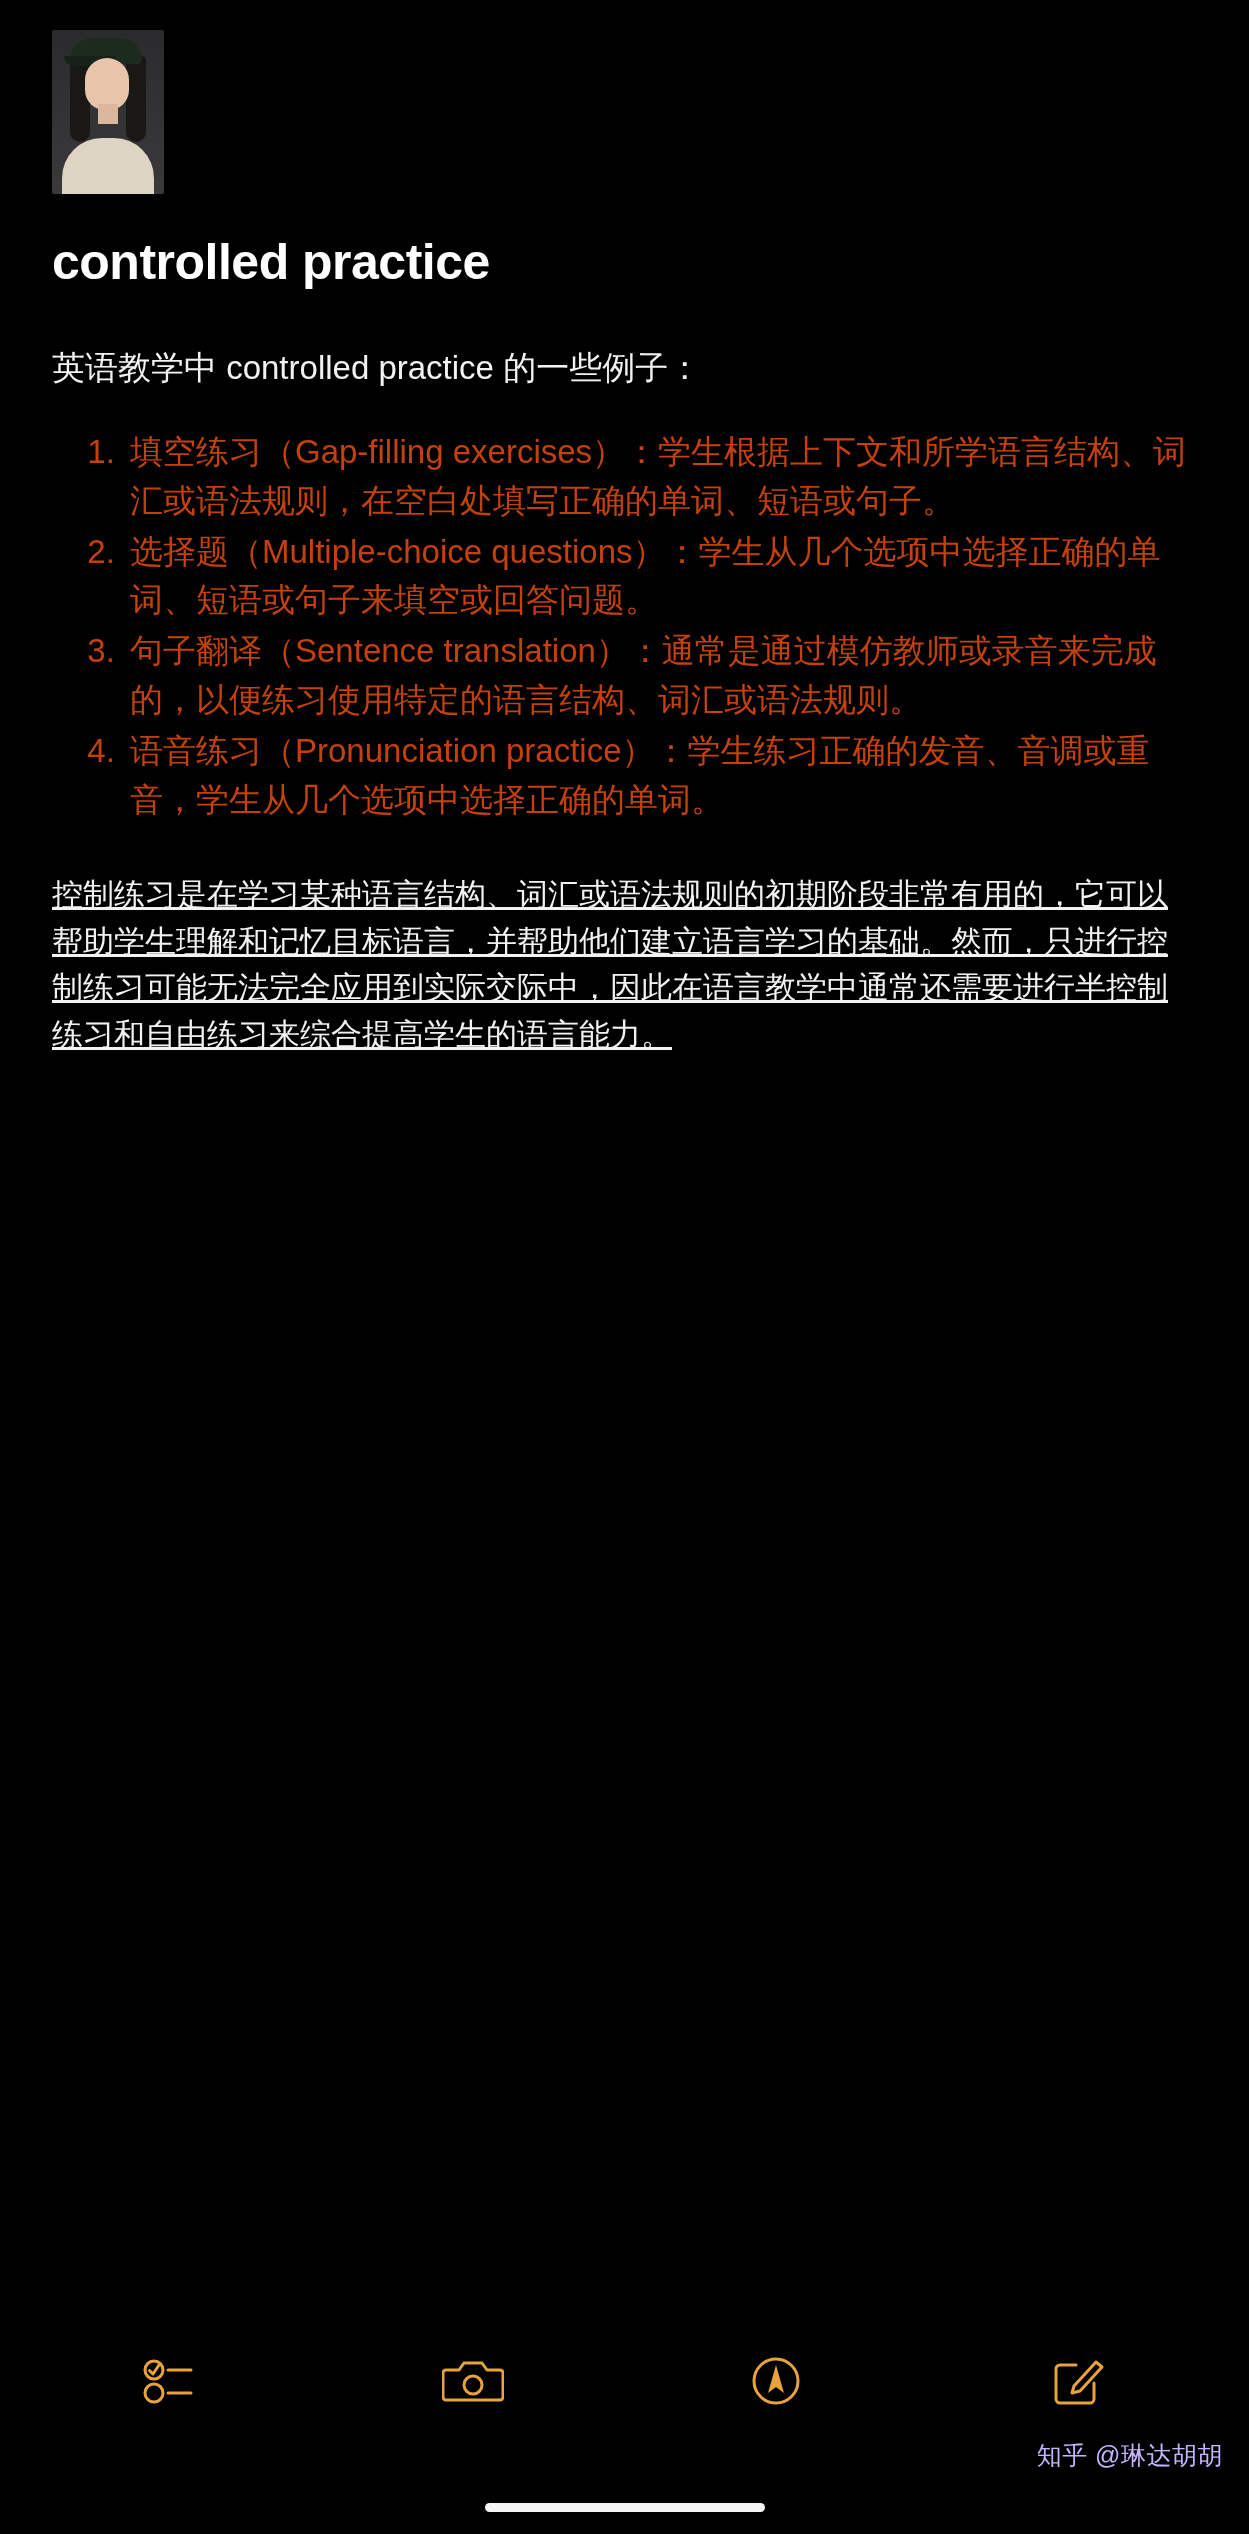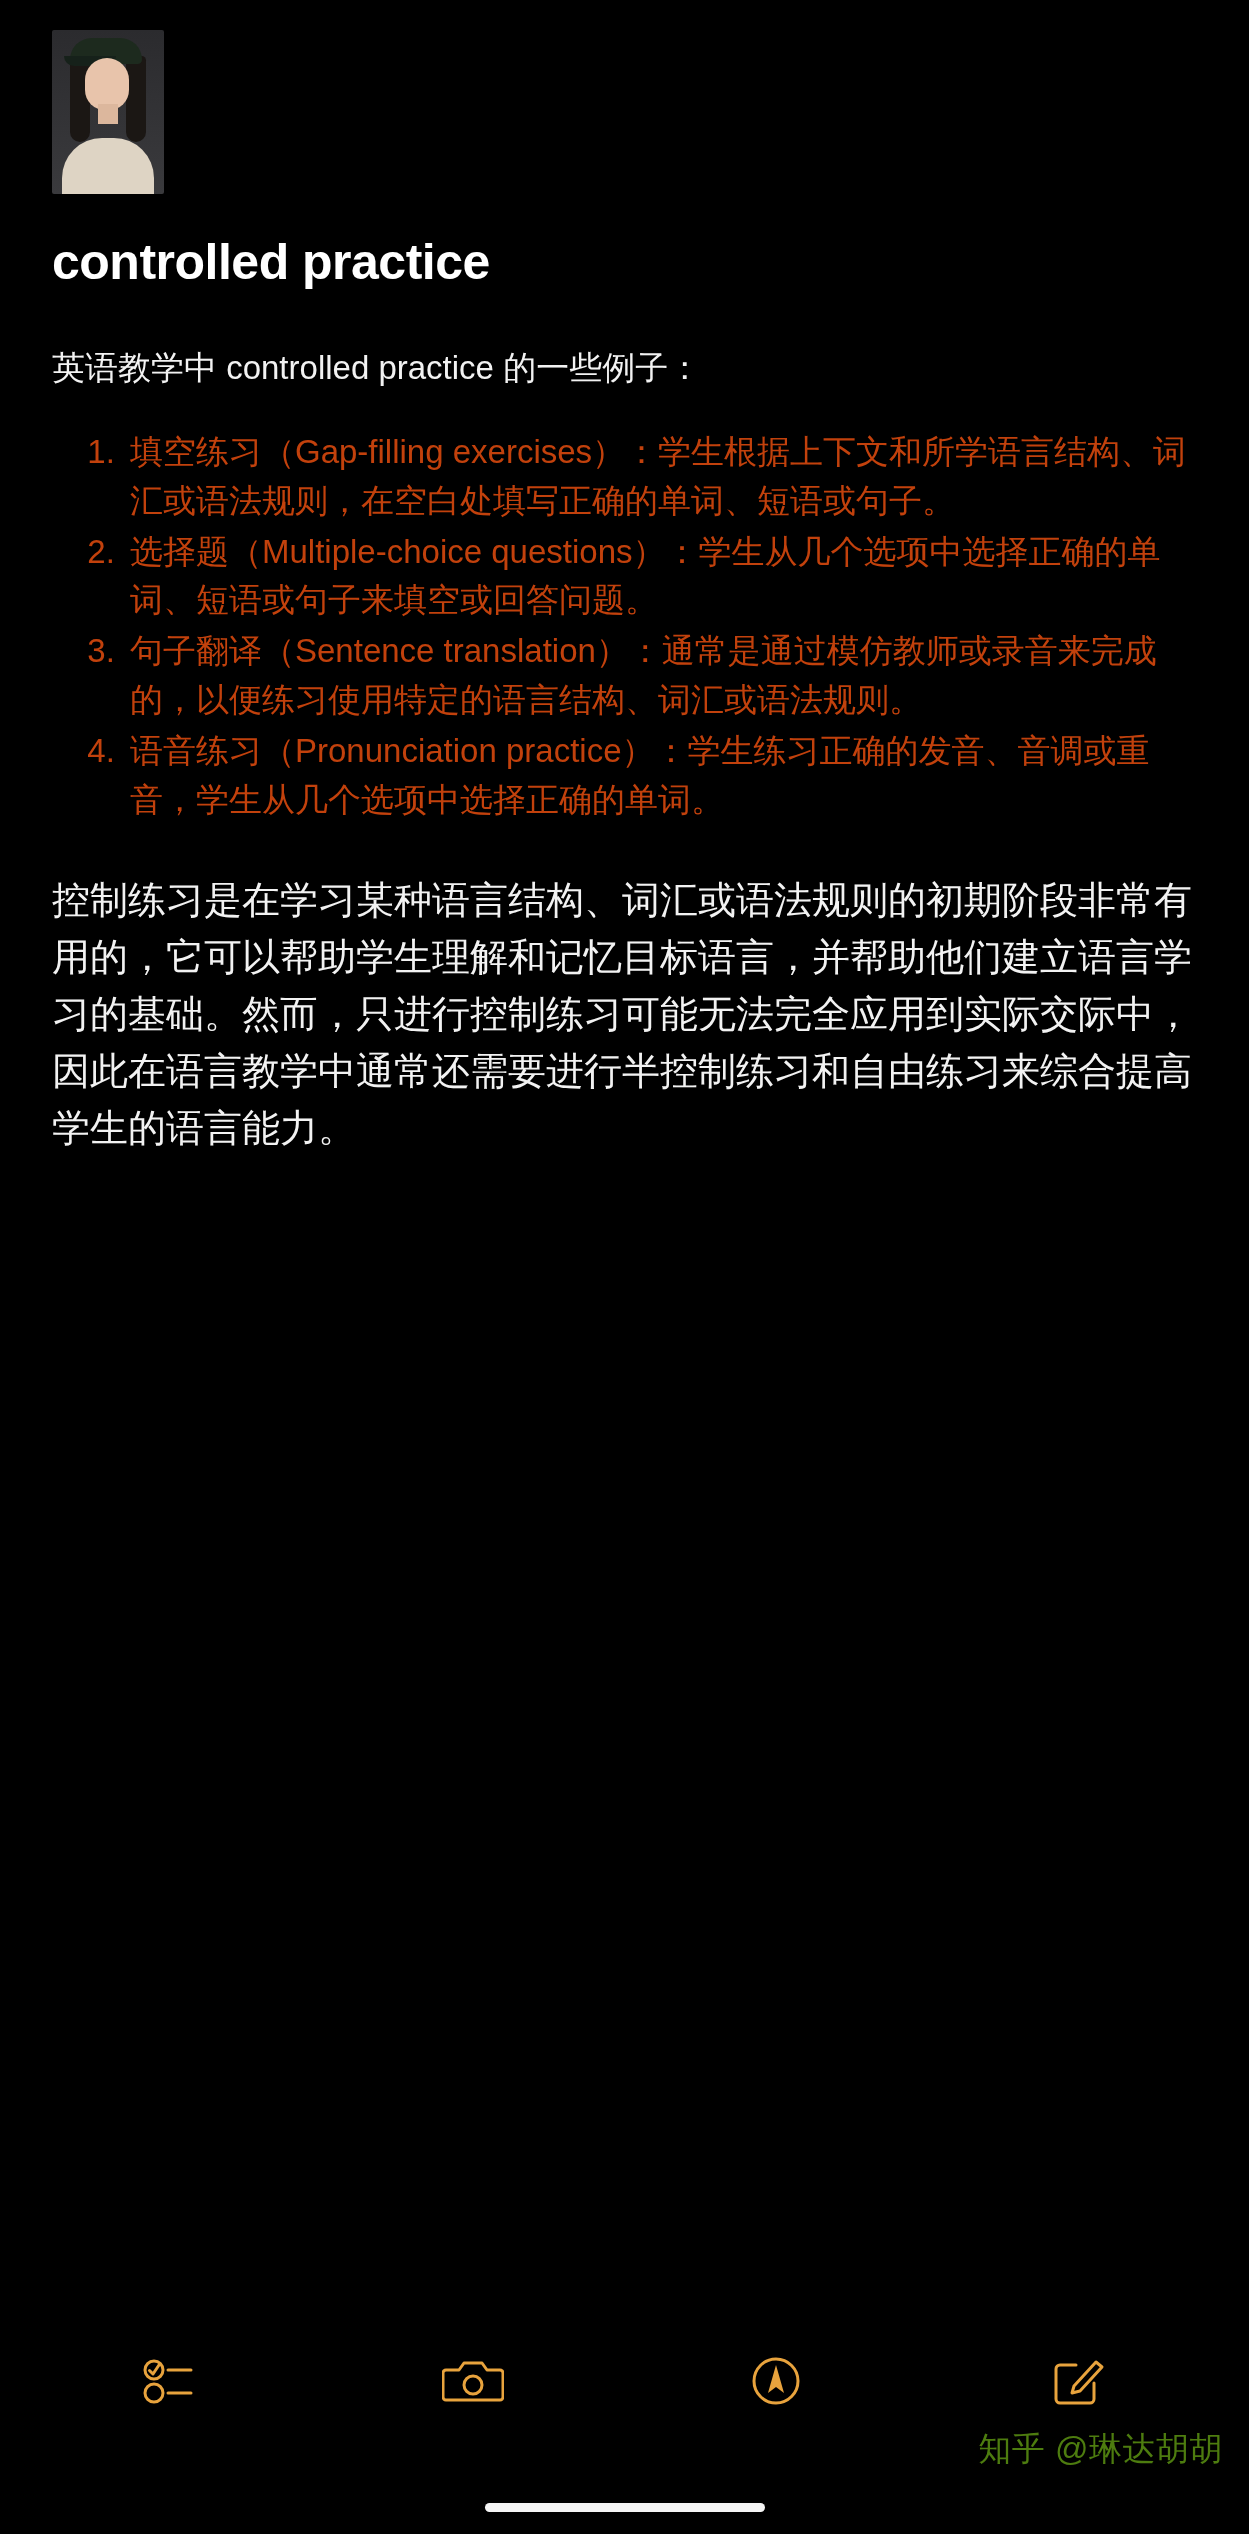--- a/index.html
+++ b/index.html
@@ -111,24 +111,25 @@
     font-size: 33px;
     line-height: 1.48;
     color: #c2410c;
   }
   ol.examples li {
     margin-bottom: 2px;
     padding-left: 6px;
   }
 
   p.summary {
-    font-size: 38px;
+    font-size: 31px;
     line-height: 1.5;
     margin: 48px 0 0 0;
     color: #f2f2f2;
+    text-decoration: underline;
   }
 
   
   .toolbar {
     position: absolute;
     left: 0;
     right: 0;
     bottom: 108px;
     height: 90px;
     display: flex;
@@ -141,22 +142,22 @@
     width: 76px;
     height: 76px;
     display: flex;
     align-items: center;
     justify-content: center;
   }
   .watermark {
     position: absolute;
     right: 26px;
     bottom: 62px;
-    font-size: 33px;
-    color: #4d7c0f;
+    font-size: 25px;
+    color: #c4b5fd;
     letter-spacing: 0.5px;
   }
   .home-indicator {
     position: absolute;
     left: 50%;
     transform: translateX(-50%);
     bottom: 22px;
     width: 280px;
     height: 9px;
     border-radius: 5px;

